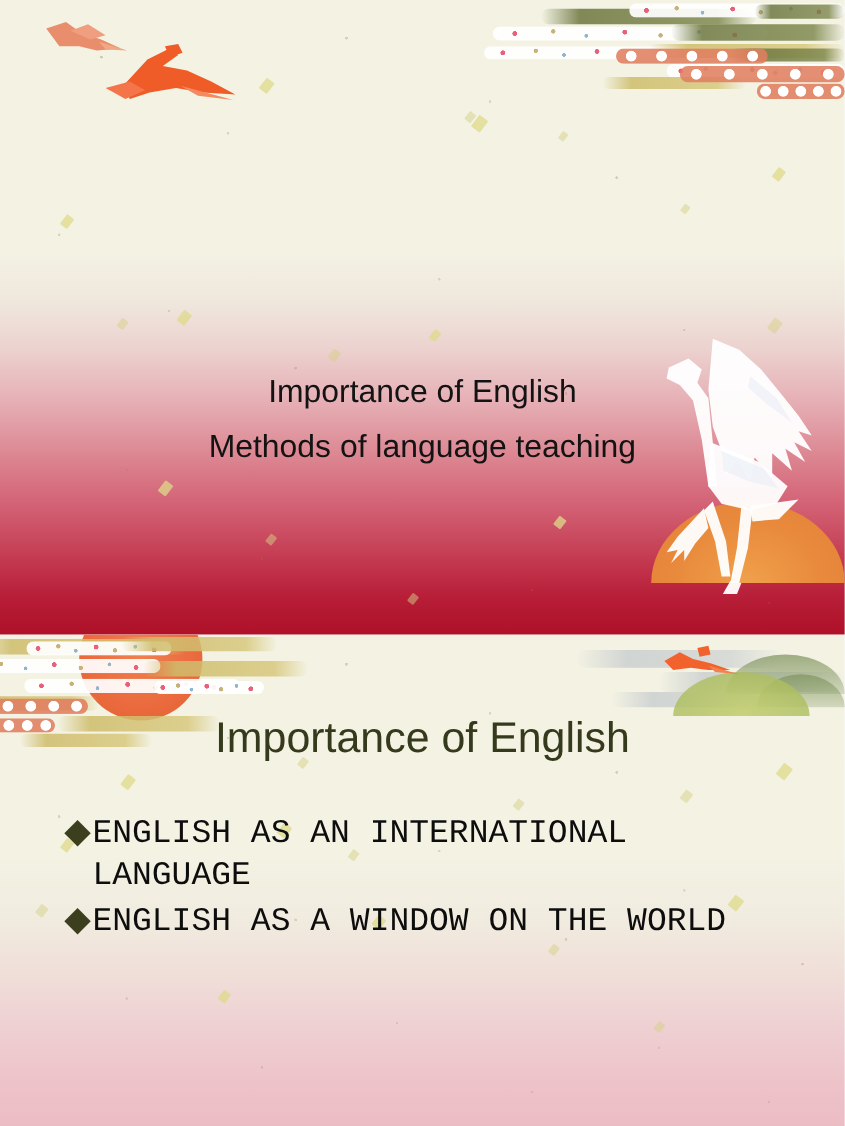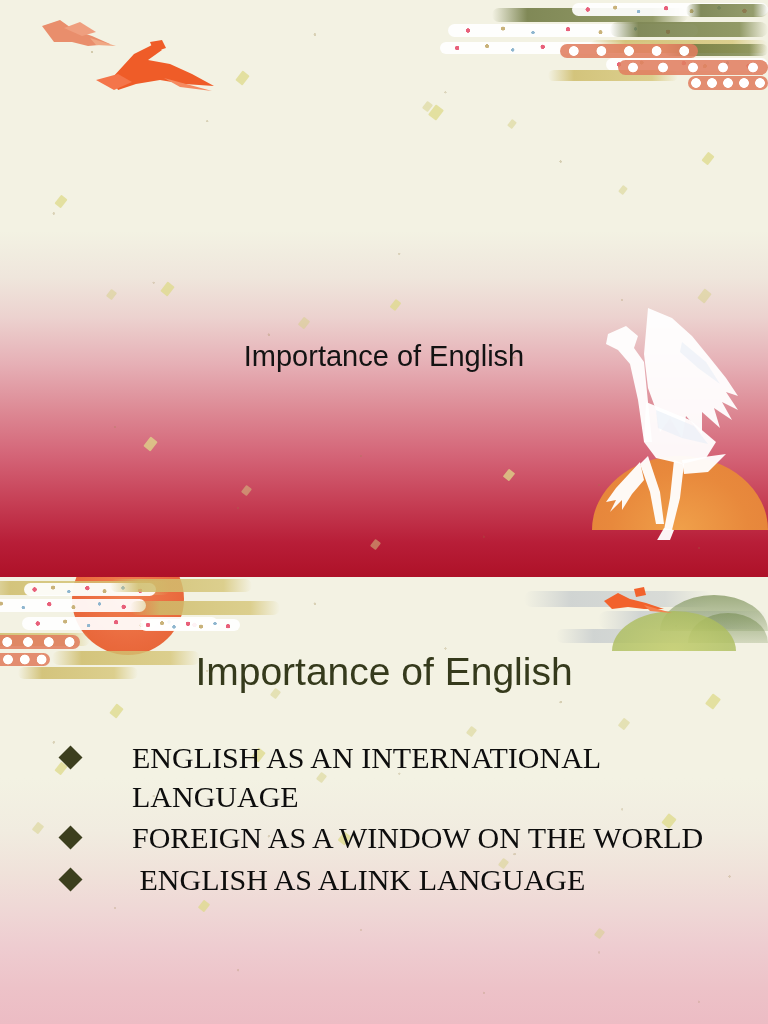--- a/index.html
+++ b/index.html
@@ -218,27 +218,26 @@
   .bullet-marker {
     flex: 0 0 auto;
     width: 17px;
     height: 17px;
     margin-top: 10px;
     margin-right: 5px;
     background: #3c3f1e;
     transform: rotate(45deg);
   }
   .bullet-text {
-    font-family: Liberation Serif, serif;
+    font-family: Liberation Mono, monospace;
     font-size: 30px;
     line-height: 1.29;
     font-weight: 400;
     color: #0d0d0d;
     white-space: pre-wrap;
-    margin-left: 48px;
   }
 </style>
 </head>
 <body>
 
 <div class="deck">
 
   <section class="slide" id="slide-title">
 
     <div class="bg-base bg-title"></div>
@@ -303,20 +302,21 @@
       </g>
       <g fill="#e8eef6" fill-opacity="0.6">
         <path d="M70 118 L108 134 L122 152 L96 146 L72 136 Z"></path>
         <path d="M96 50 L120 70 L134 92 L112 76 L94 60 Z"></path>
       </g>
     </svg>
 
 
     <div class="subtitle-block">
       <p class="subtitle-line">Importance of English</p>
+      <p class="subtitle-line">Methods of language teaching</p>
     </div>
 
   </section>
 
   <section class="slide" id="slide-importance">
 
     <div class="bg-base bg-importance"></div>
     <div class="speckle"></div>
 
     <div class="sun-circle" style="left:72px; top:-34px; width:112px; height:112px;"></div>
@@ -363,23 +363,19 @@
 
     <h2 class="heading-2">Importance of English</h2>
 
     <ul class="bullet-list">
       <li class="bullet-item">
         <span class="bullet-marker"></span>
         <span class="bullet-text">ENGLISH AS AN INTERNATIONAL LANGUAGE</span>
       </li>
       <li class="bullet-item">
         <span class="bullet-marker"></span>
-        <span class="bullet-text">FOREIGN AS A WINDOW ON THE WORLD</span>
-      </li>
-      <li class="bullet-item">
-        <span class="bullet-marker"></span>
-        <span class="bullet-text"> ENGLISH AS ALINK LANGUAGE</span>
+        <span class="bullet-text">ENGLISH AS A WINDOW ON THE WORLD</span>
       </li>
     </ul>
 
   </section>
 
 </div>
 
 </body></html>

